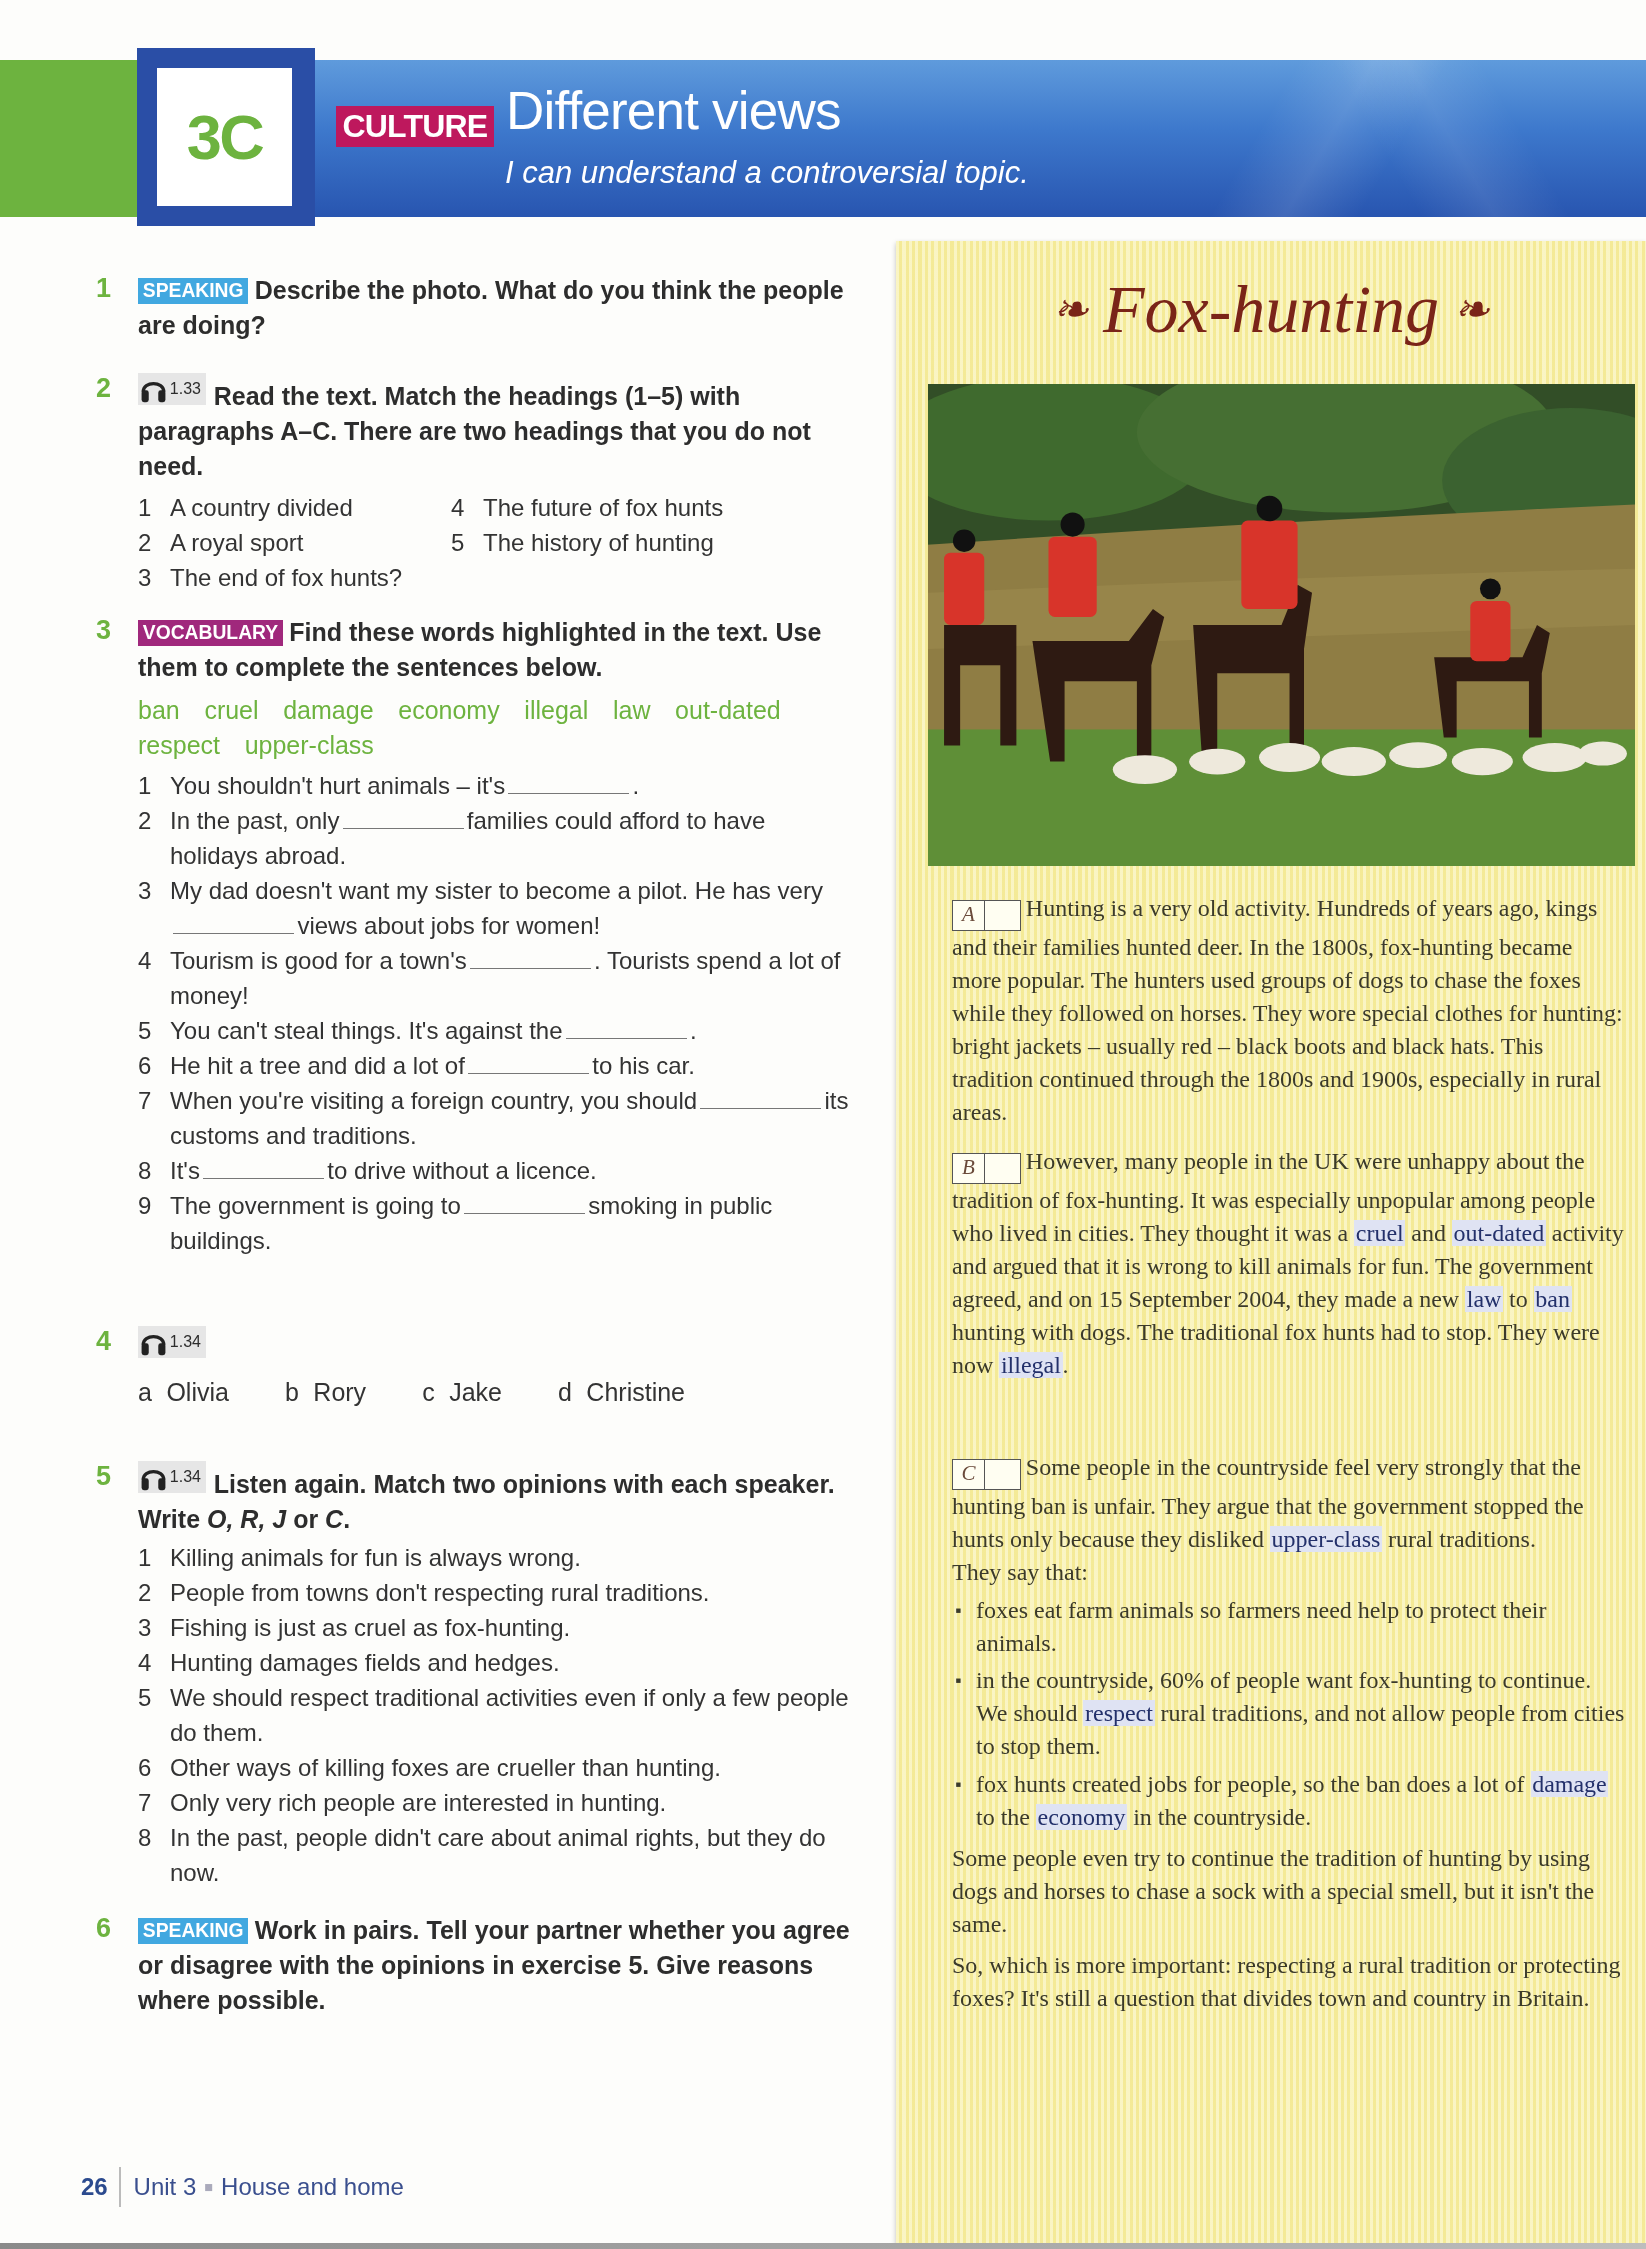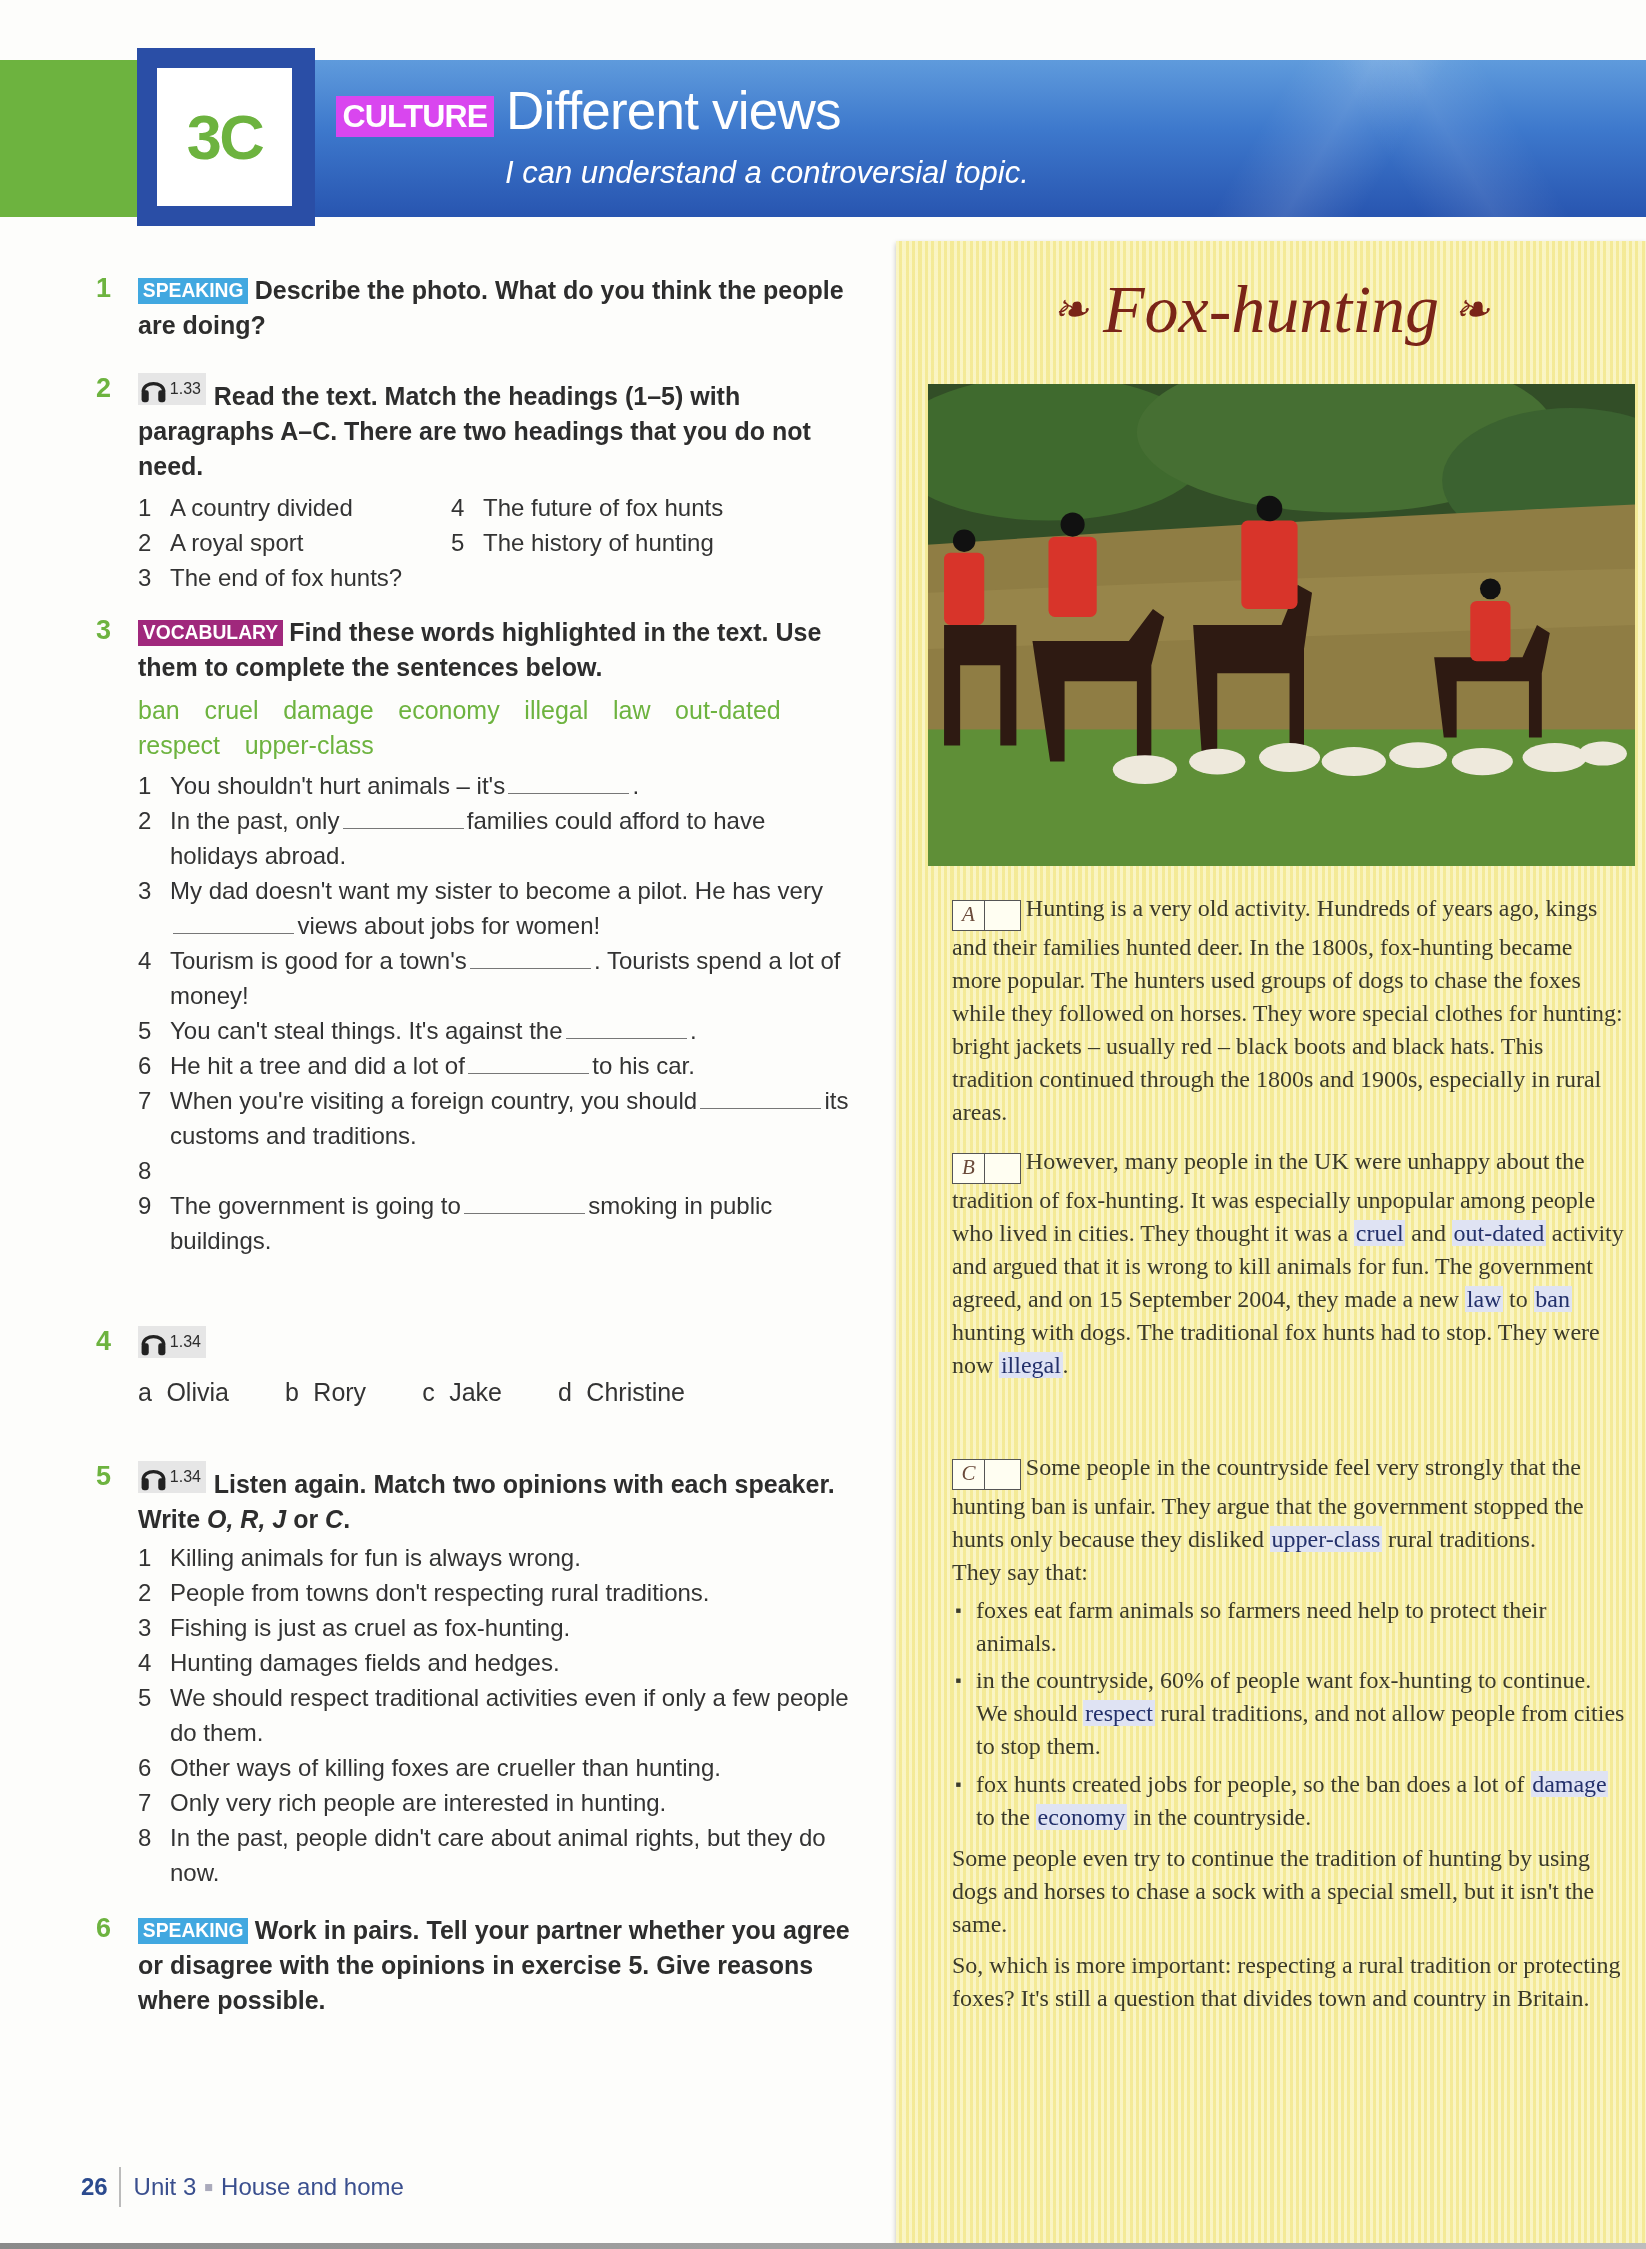--- a/index.html
+++ b/index.html
@@ -11,21 +11,21 @@
   .banner-blue { position: absolute; left: 305px; top: 60px; width: 1341px; height: 157px;
     background: linear-gradient(180deg, #5f9bdc 0%, #3d78cc 45%, #2855b0 100%); overflow: hidden; }
   .banner-blue::before { content: ""; position: absolute; left: 723px; top: -48px; width: 563px; height: 322px;
     background: linear-gradient(120deg, transparent 40%, rgba(255,255,255,0.12) 50%, transparent 60%); }
   .banner-blue::after { content: ""; position: absolute; left: 884px; top: -48px; width: 563px; height: 322px;
     background: linear-gradient(60deg, transparent 40%, rgba(255,255,255,0.10) 50%, transparent 60%); }
   .unit-box { position: absolute; left: 137px; top: 48px; width: 178px; height: 178px; background: #2a4ea6; padding-left: 24px; }
   .unit-box-inner { position: absolute; left: 20px; top: 20px; width: 135px; height: 138px; background: #fff;
     display: flex; align-items: center; justify-content: center; }
   .unit-code { font-family: "Liberation Sans", sans-serif; font-weight: bold; font-size: 63px; color: #6db33f; letter-spacing: -2.4px; }
-  .culture-tag { position: absolute; left: 336px; top: 96px; background: #d946ef; color: #fff; font-weight: bold;
+  .culture-tag { position: absolute; left: 336px; top: 106px; background: #be185d; color: #fff; font-weight: bold;
     font-size: 32px; padding: 3.2px 6.4px; letter-spacing: -0.8px; line-height: 35px; }
   .page-title { position: absolute; left: 506px; top: 79px; color: #fff; font-size: 53px; font-weight: normal; line-height: 64px; letter-spacing: -0.8px; }
   .page-subtitle { position: absolute; left: 505px; top: 153px; color: #fff; font-style: italic; font-size: 31px; line-height: 40px; }
 
   
   .left { position: absolute; left: 96px; top: 273px; width: 756px; }
   .ex { position: absolute; left: 0; width: 756px; }
   .ex-num { position: absolute; left: 0; top: 0; font-weight: bold; font-size: 27px; color: #6db33f; width: 32px; }
   .ex-body { margin-left: 42px; }
   .instr { font-weight: bold; font-size: 25px; line-height: 35px; color: #2d2d2d; }
@@ -171,20 +171,21 @@
         <div class="row">
             <span class="n">6</span>
             <span><span>He hit a tree and did a lot of</span><span class="blank"></span><span>to his car.</span></span>
           </div>
         <div class="row">
             <span class="n">7</span>
             <span><span>When you're visiting a foreign country, you should</span><span class="blank"></span><span>its customs and traditions.</span></span>
           </div>
         <div class="row">
             <span class="n">8</span>
+            <span><span>It's</span><span class="blank"></span><span>to drive without a licence.</span></span>
           </div>
         <div class="row">
             <span class="n">9</span>
             <span><span>The government is going to</span><span class="blank"></span><span>smoking in public buildings.</span></span>
           </div>
       </div>
     </div>
   </div>
 
   <div class="ex" style="top:1053px">

